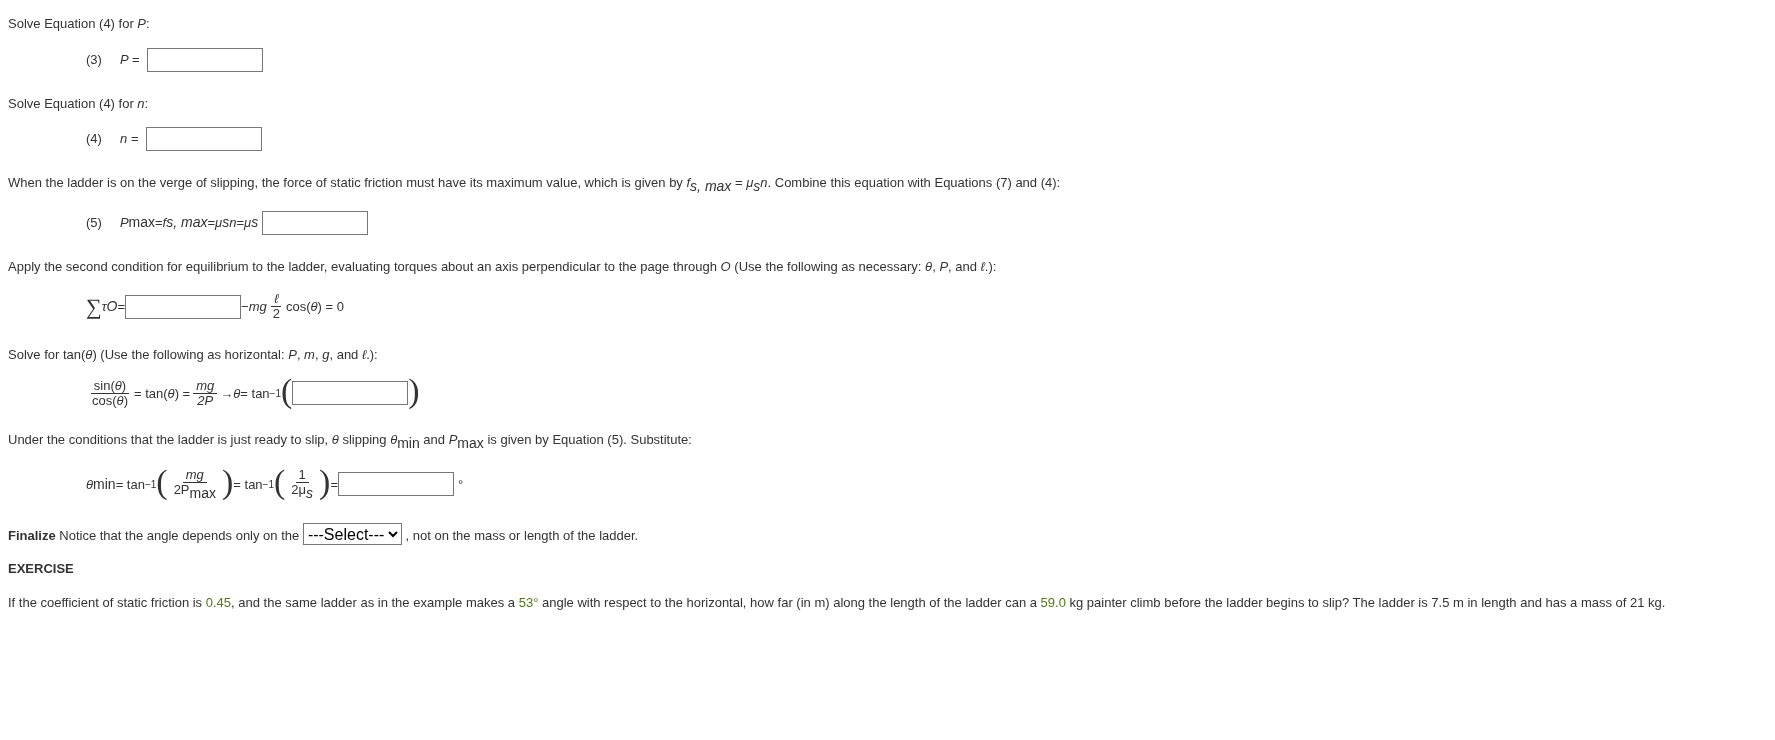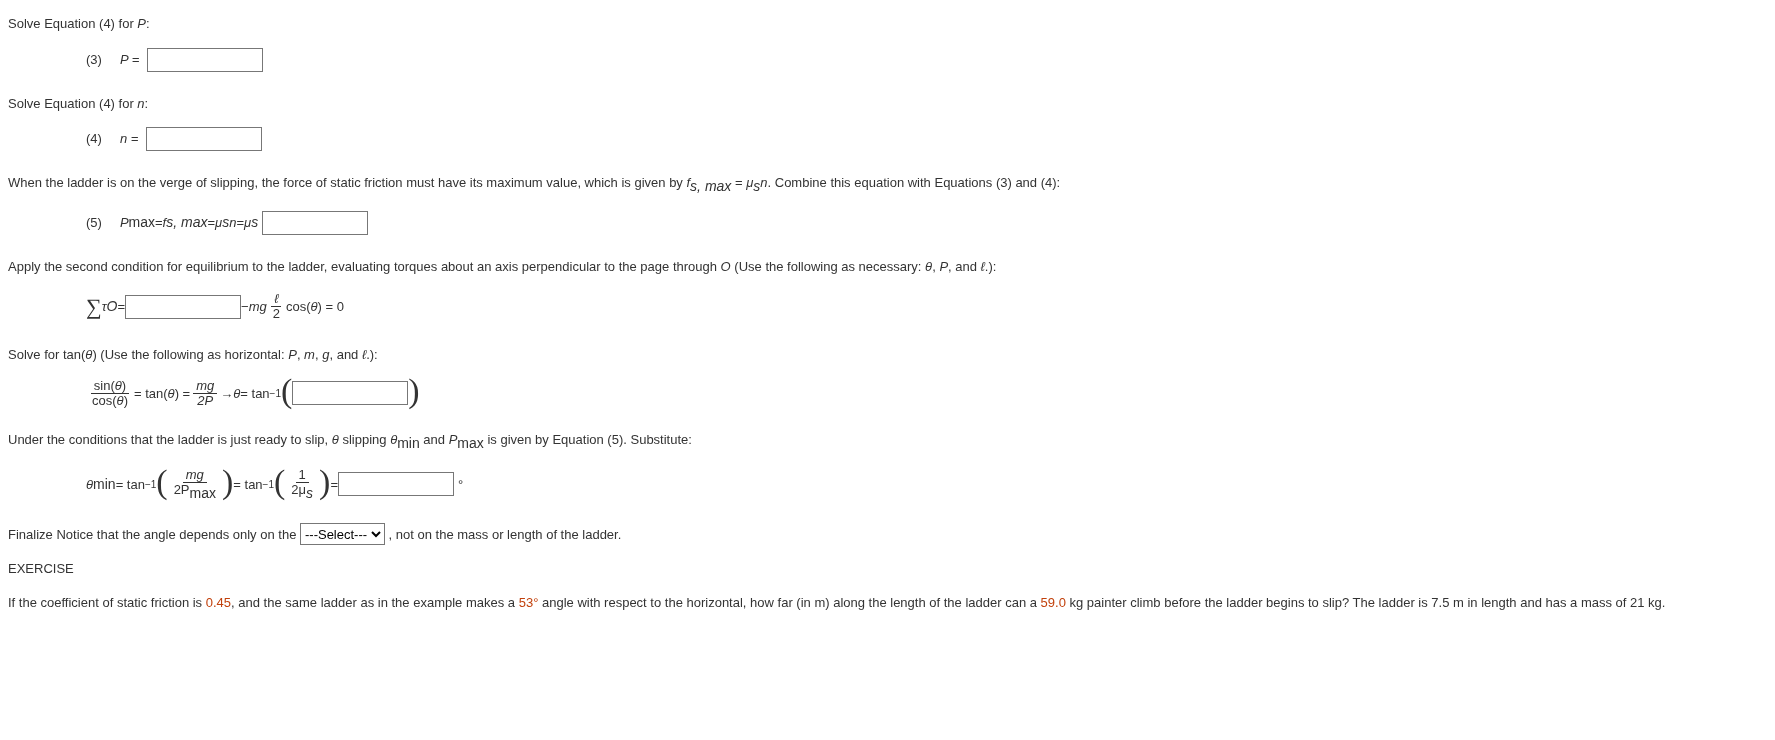--- a/index.html
+++ b/index.html
@@ -49,27 +49,27 @@
   .bigparen {
     font-size: 34px;
     line-height: 0;
     vertical-align: middle;
     font-family: 'Times New Roman', serif;
     display: inline-block;
     position: relative;
     top: -2px;
   }
   select {
-    font-size: 13px;
+    font-size: 16px;
     border: 1px solid #777;
     background: #fff;
     height: 22px;
   }
-  .bold { font-weight: normal; }
-  .red { color: #c2410c; }
+  .bold { font-weight: bold; }
+  .red { color: #4d7c0f; }
 </style>
 </head>
 <body>
 
 <div class="para">
   <span>Solve Equation (4) for </span><span class="ital">P</span><span>:</span>
 </div>
 
 <div class="eq-row">
   <span class="eq-num">(3)</span>
@@ -83,21 +83,21 @@
 </div>
 
 <div class="eq-row">
   <span class="eq-num">(4)</span>
   <span class="ital">n =</span>
   <span style="width:8px"></span>
   <input class="box box-wide" type="text" style="">
 </div>
 
 <div class="para">
-  <span>When the ladder is on the verge of slipping, the force of static friction must have its maximum value, which is given by </span><span class="ital">f</span><span class="sub ital">s, max</span><span> = </span><span class="ital">μ</span><span class="sub ital">s</span><span class="ital">n</span><span>. Combine this equation with Equations (3) and (4):</span>
+  <span>When the ladder is on the verge of slipping, the force of static friction must have its maximum value, which is given by </span><span class="ital">f</span><span class="sub ital">s, max</span><span> = </span><span class="ital">μ</span><span class="sub ital">s</span><span class="ital">n</span><span>. Combine this equation with Equations (7) and (4):</span>
 </div>
 
 <div class="eq-row">
   <span class="eq-num">(5)</span>
   <span class="ital">P</span>
     <span class="sub">max</span>
   <span> = </span>
   <span class="ital">f</span>
     <span class="sub ital">s, max</span>
   <span> = </span>

